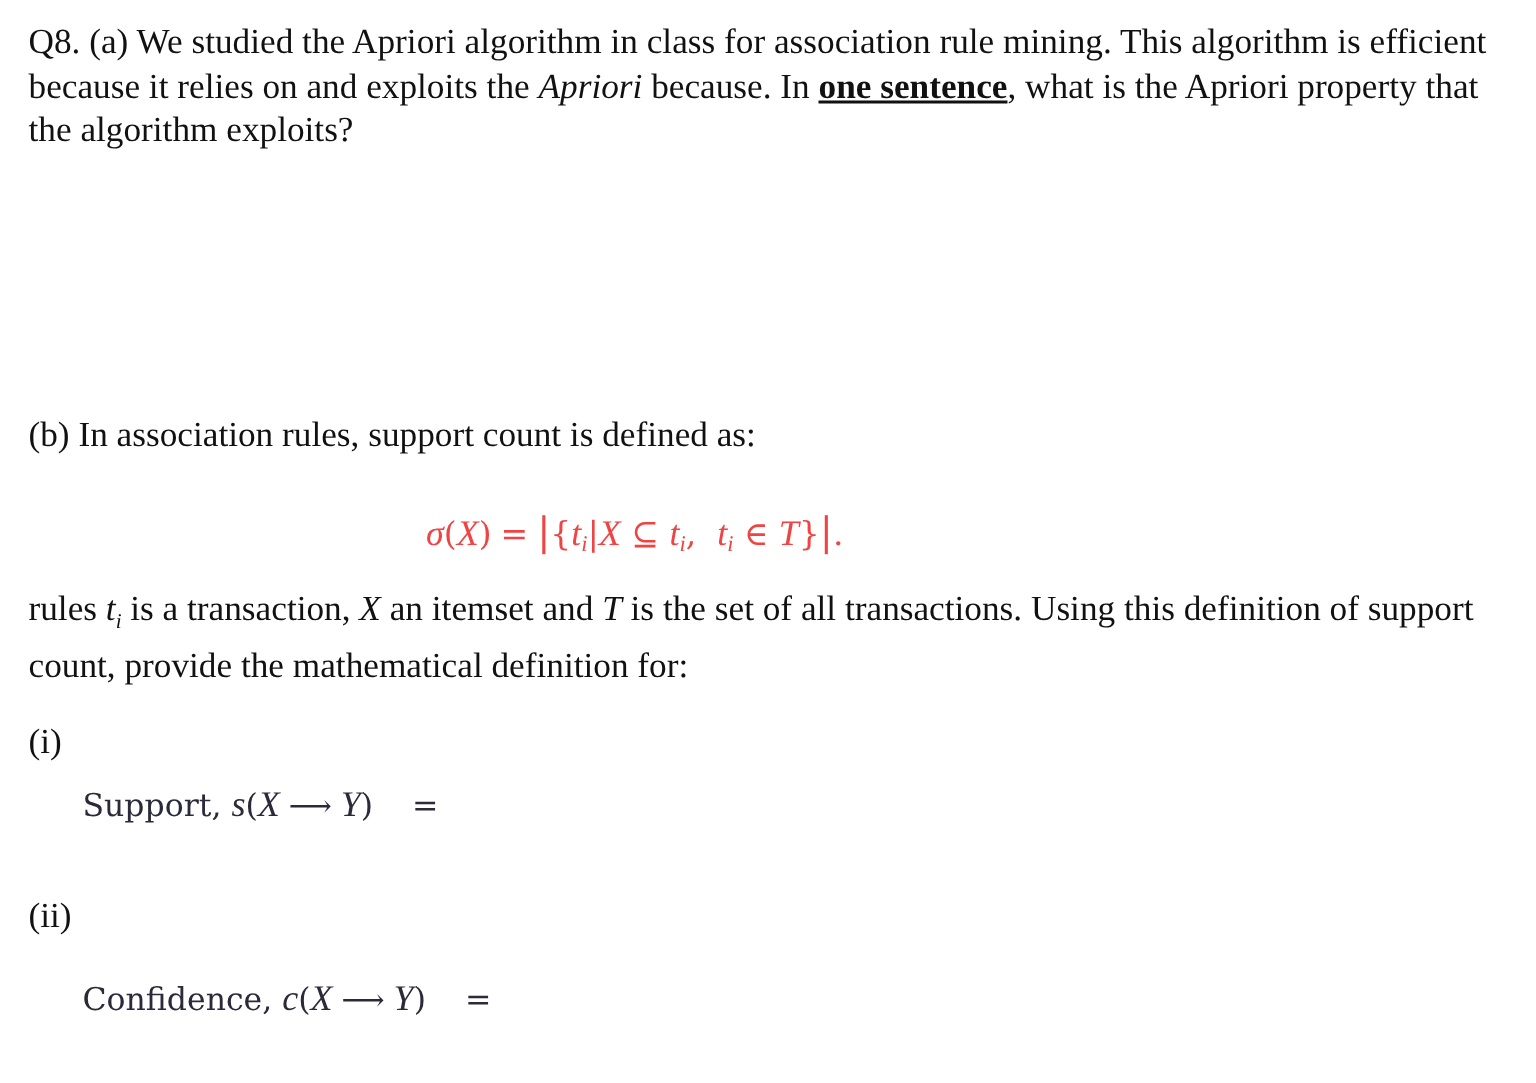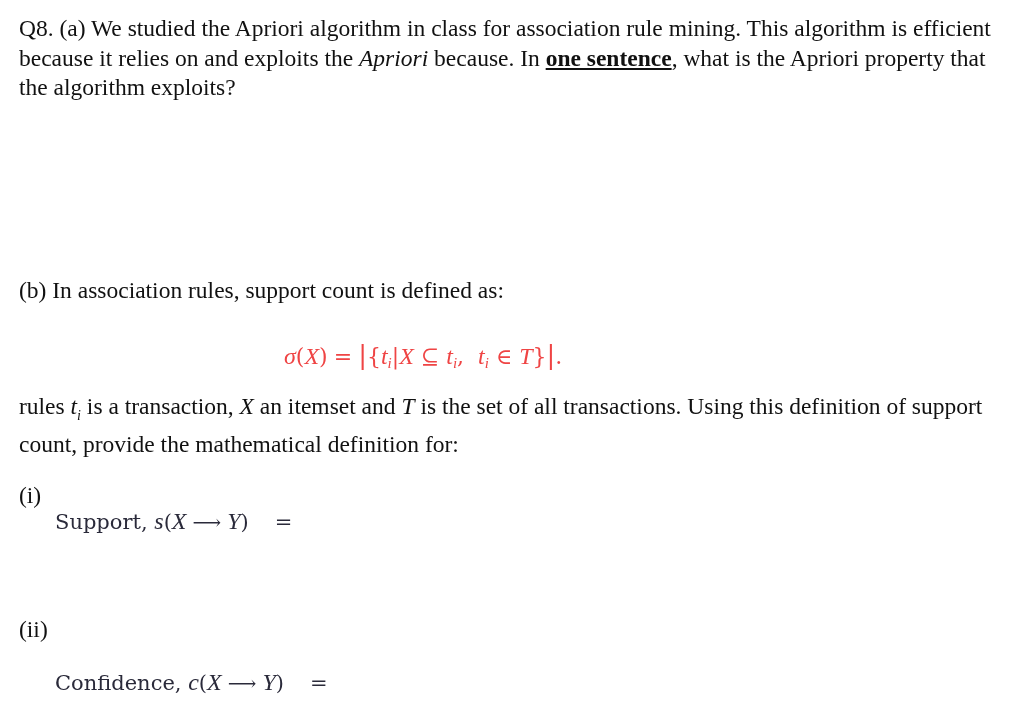--- a/index.html
+++ b/index.html
@@ -44,22 +44,22 @@
 
 <p class="para" style="top:276px;"><span>(b)</span> <span>In association rules, support count is defined as:</span></p>
 
 <div class="math" style="left:284px; top:340px;">
   <span class="mi">σ</span>(<span class="mi">X</span>)<span class="op">=</span><span class="bar">|</span>{<span class="mi">t</span><span class="sub">i</span>|<span class="mi">X</span> ⊆ <span class="mi">t</span><span class="sub">i</span>,&nbsp; <span class="mi">t</span><span class="sub">i</span> ∈ <span class="mi">T</span>}<span class="bar">|</span>.
 </div>
 
 <p class="para" style="top:392px;"><span>rules </span><span class="it">t</span><sub class="it" style="font-size:14px;">i</sub><span> is a transaction, </span><span class="it">X</span><span> an itemset and </span><span class="it">T</span><span> is the set of all transactions.  Using this definition of support count, provide the mathematical definition for:</span></p>
 
 <div class="item-label" style="top:482px;">(i)</div>
-<div class="math formula-label" style="left:55px; top:508px;">
+<div class="math formula-label" style="left:55px; top:524px;">
   <span>Support,</span>
   <span class="mi">s</span><span>(</span><span class="mi">X</span><span class="arrow">⟶</span><span class="mi">Y</span><span>)</span><span class="eq">=</span>
 </div>
 
-<div class="item-label" style="top:616px;">(ii)</div>
-<div class="math formula-label" style="left:55px; top:653px;margin-top:16px;">
+<div class="item-label" style="top:598px;">(ii)</div>
+<div class="math formula-label" style="left:55px; top:653px;">
   <span>Confidence,</span>
   <span class="mi">c</span><span>(</span><span class="mi">X</span><span class="arrow">⟶</span><span class="mi">Y</span><span>)</span><span class="eq">=</span>
 </div>
 
 </body></html>

